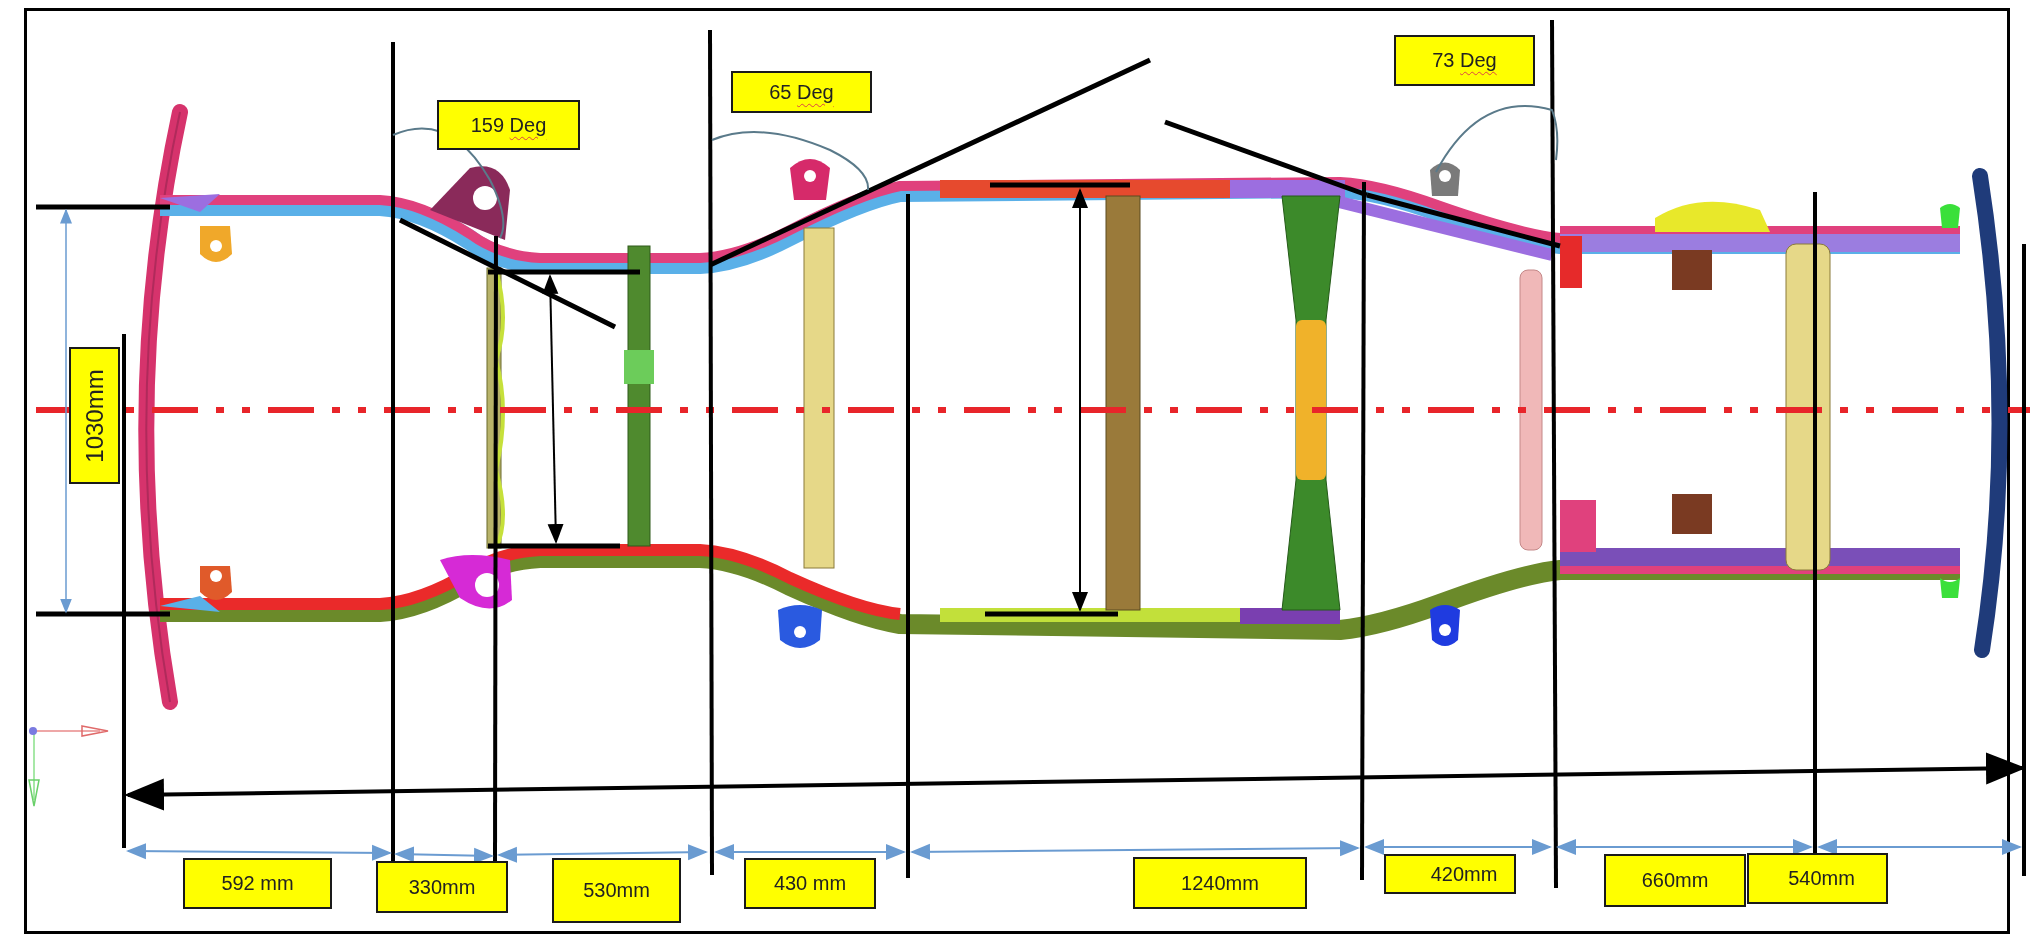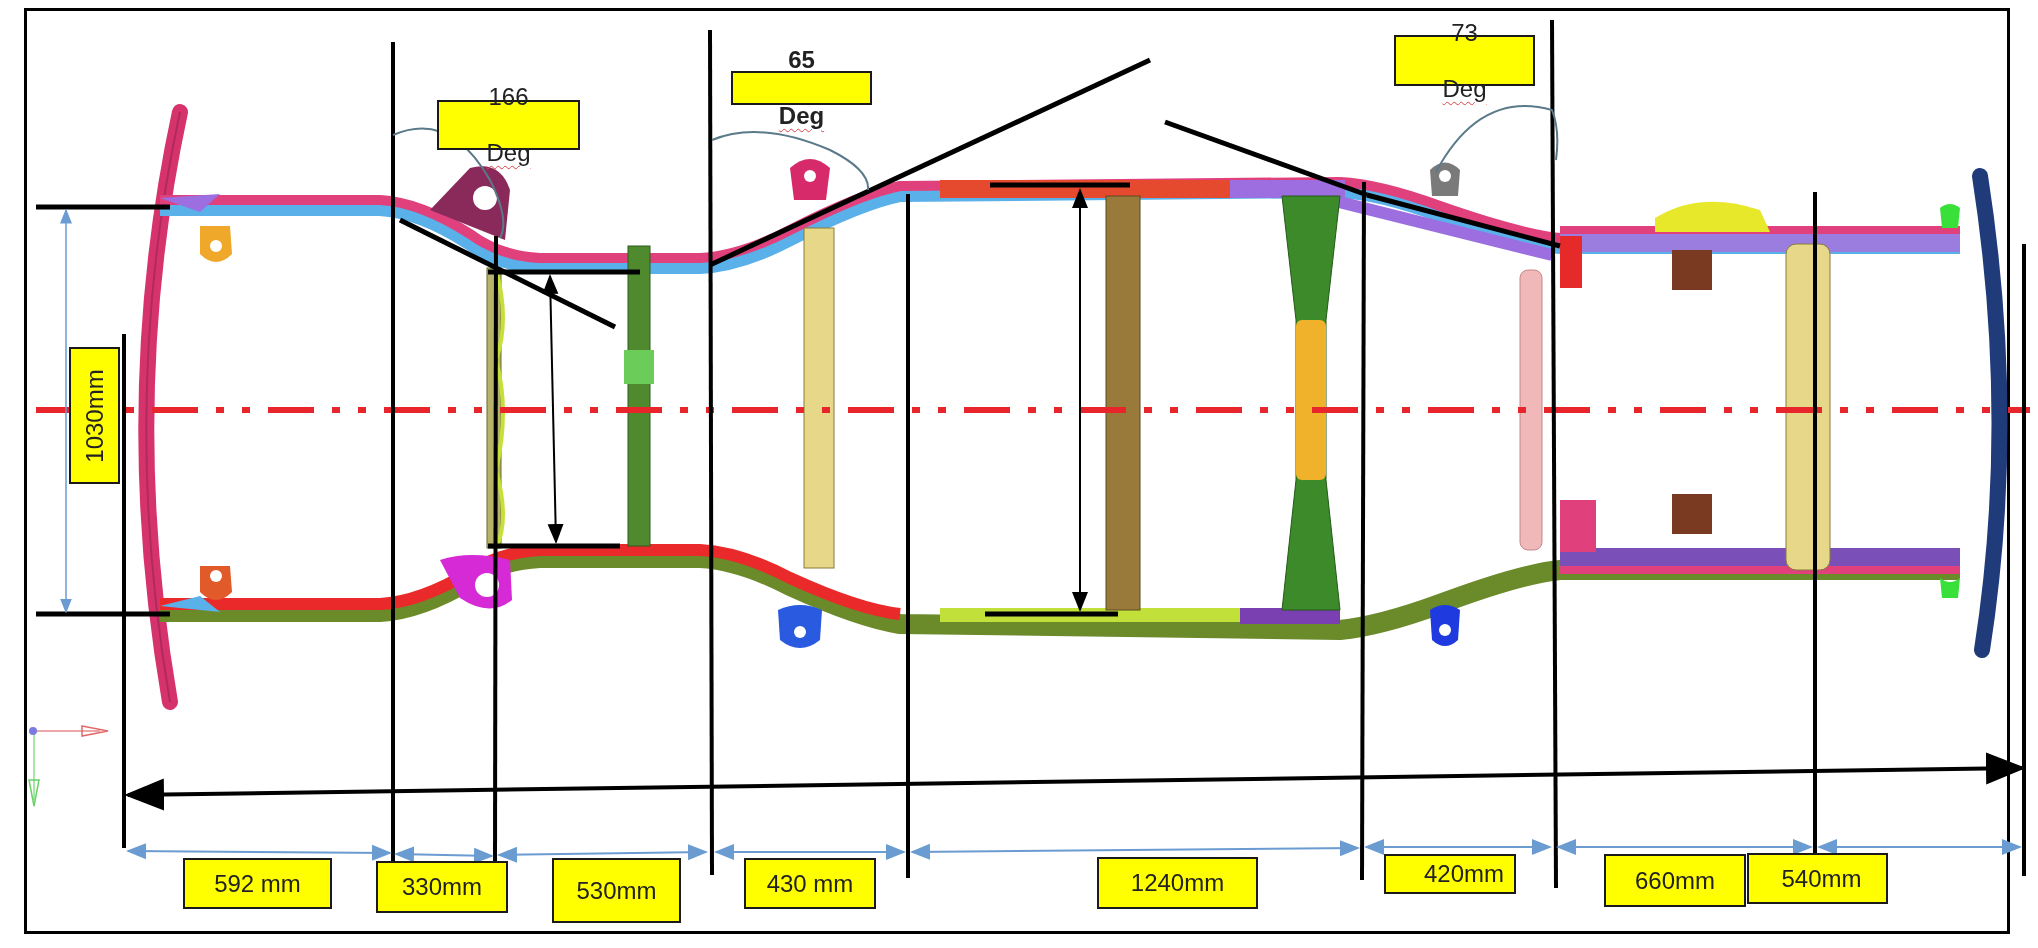--- a/index.html
+++ b/index.html
@@ -1,19 +1,19 @@
 <!DOCTYPE html>
 <html><head>
 <meta charset="utf-8">
 <style>
   html, body { margin: 0; padding: 0; background: #ffffff; }
   body { width: 2038px; height: 948px; position: relative; overflow: hidden; font-family: "Liberation Sans", sans-serif; }
   #canvas { position: absolute; left: 0; top: 0; width: 2038px; height: 948px; }
   .frame-border { position: absolute; left: 24px; top: 8px; width: 1986px; height: 926px; border: 3px solid #000; box-sizing: border-box; }
-  .label { position: absolute; background: #ffff00; border: 2px solid #1a1a1a; box-sizing: border-box; color: #222; font-family: "Liberation Sans", sans-serif; font-size: 24px; display: flex; align-items: center; justify-content: center; white-space: nowrap; flex-direction: column; }
+  .label { position: absolute; background: #ffff00; border: 2px solid #1a1a1a; box-sizing: border-box; color: #222; font-family: "Liberation Sans", sans-serif; font-size: 20px; display: flex; align-items: center; justify-content: center; white-space: nowrap; }
   .label .deg { text-decoration: underline wavy #d44; text-underline-offset: 4px; text-decoration-thickness: 1px; }
   .vlabel { position: absolute; background: #ffff00; border: 2px solid #1a1a1a; box-sizing: border-box; color: #222; font-size: 24px; display: flex; align-items: center; justify-content: center; }
   .vlabel span { transform: rotate(-90deg); white-space: nowrap; display: block; }
 </style>
 </head>
 <body>
 
 <div id="canvas">
   <div class="frame-border"></div>
 
@@ -154,23 +154,23 @@
     <g>
       <line x1="34" y1="731" x2="100" y2="731" stroke="#e88a8a" stroke-width="1.5"></line>
       <path d="M82,726 L108,731 L82,736 Z" fill="none" stroke="#e06a6a" stroke-width="1.5"></path>
       <line x1="34" y1="731" x2="34" y2="800" stroke="#8ae08a" stroke-width="1.5"></line>
       <path d="M29,780 L34,806 L39,780 Z" fill="none" stroke="#6ad06a" stroke-width="1.5"></path>
       <circle cx="33" cy="731" r="4" fill="#7a7ae0"></circle>
     </g>
   </svg>
 
   <div class="label" style="left:437px;top:100px;width:143px;height:50px;">
-    <span>166</span>&nbsp;<span class="deg">Deg</span>
-  </div>
-  <div class="label" style="left:731px;top:71px;width:141px;height:34px;font-weight:bold;">
+    <span>159</span>&nbsp;<span class="deg">Deg</span>
+  </div>
+  <div class="label" style="left:731px;top:71px;width:141px;height:42px;">
     <span>65</span>&nbsp;<span class="deg">Deg</span>
   </div>
   <div class="label" style="left:1394px;top:35px;width:141px;height:51px;">
     <span>73</span>&nbsp;<span class="deg">Deg</span>
   </div>
 
   <div class="vlabel" style="left:69px;top:347px;width:51px;height:137px;">
     <span>1030mm</span>
   </div>
 
@@ -179,21 +179,21 @@
     </div>
   <div class="label" style="left:376px;top:861px;width:132px;height:52px;">
       <span>330mm</span>
     </div>
   <div class="label" style="left:552px;top:858px;width:129px;height:65px;">
       <span>530mm</span>
     </div>
   <div class="label" style="left:744px;top:858px;width:132px;height:51px;">
       <span>430 mm</span>
     </div>
-  <div class="label" style="left:1097px;top:857px;width:161px;height:52px;">
+  <div class="label" style="left:1133px;top:857px;width:174px;height:52px;">
       <span>1240mm</span>
     </div>
   <div class="label" style="left:1384px;top:854px;width:132px;height:40px;padding-left:28px;">
       <span>420mm</span>
     </div>
   <div class="label" style="left:1556px;top:854px;width:142px;height:53px;margin-left:48px;">
       <span>660mm</span>
     </div>
   <div class="label" style="left:1747px;top:853px;width:141px;height:51px;padding-left:8px;">
       <span>540mm</span>

